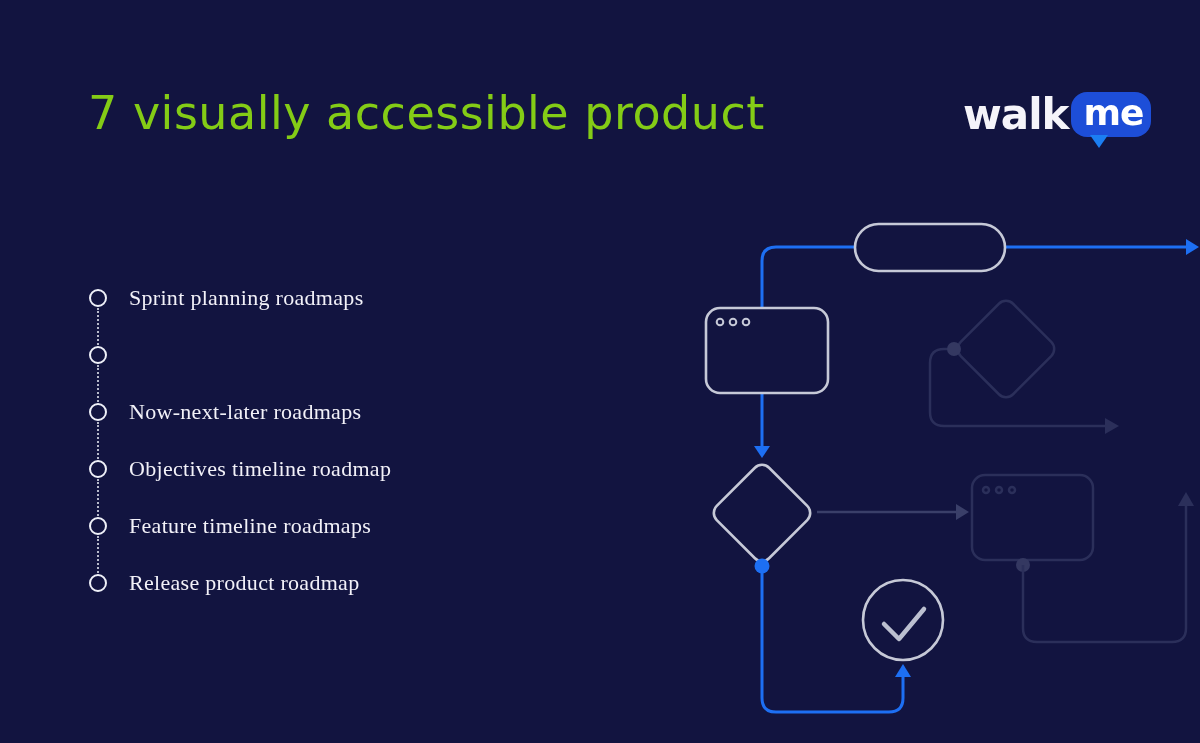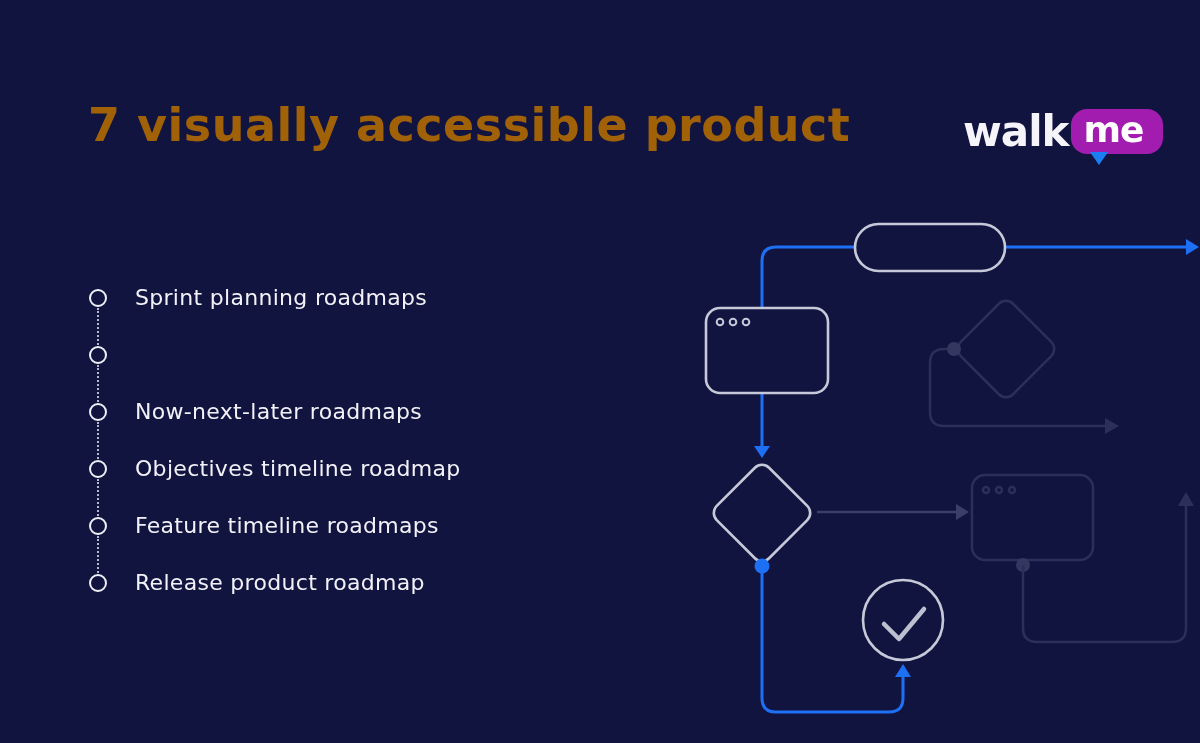--- a/index.html
+++ b/index.html
@@ -7,35 +7,35 @@
     width:1200px;height:743px;
     background:#121440;
     overflow:hidden;
     position:relative;
     font-family:"DejaVu Sans","Liberation Sans",sans-serif;
   }
   .canvas{position:absolute;inset:0;width:1200px;height:743px;}
 
   
   .title{
-    position:absolute;left:88px;top:96px;
-    color:#a16207;
-    font-size:46px;line-height:58px;font-weight:700;
+    position:absolute;left:88px;top:84px;
+    color:#84cc16;
+    font-size:46px;line-height:58px;font-weight:400;
     letter-spacing:.5px;
   }
 
   
-  .logo{position:absolute;left:963px;top:92px;display:flex;align-items:center;margin-top:17px;}
+  .logo{position:absolute;left:963px;top:92px;display:flex;align-items:center;}
   .logo-walk{
     color:#f5f4fa;font-size:42px;font-weight:600;letter-spacing:-1px;
     line-height:1;padding-right:3px;
   }
   .logo-bubble{
-    position:relative;background:#a21caf;border-radius:16px;
-    padding:3px 20px 6px 12px;
+    position:relative;background:#1d4ed8;border-radius:16px;
+    padding:3px 8px 6px 12px;
   }
   .logo-me{color:#ffffff;font-size:36px;font-weight:700;line-height:1;letter-spacing:-1px;}
   .logo-tail{
     position:absolute;left:19px;bottom:-11px;
     width:0;height:0;
     border-left:9px solid transparent;
     border-right:9px solid transparent;
     border-top:13px solid #1b7ef2;
   }
 
@@ -49,22 +49,23 @@
   .bullet{
     box-sizing:border-box;width:18px;height:18px;flex:0 0 18px;
     border:2px solid #eef0f8;border-radius:50%;
     background:transparent;
   }
   .roadmap-item:not(:last-child) .connector{
     position:absolute;left:8px;top:39px;height:37px;width:0;
     border-left:2px dotted rgba(238,240,248,.75);
   }
   .roadmap-label{
-    margin-left:28px;color:#f2f1f8;font-size:22px;font-weight:400;
+    margin-left:22px;color:#f2f1f8;font-size:22px;font-weight:400;
     letter-spacing:.3px;
+    font-family:Liberation Serif, serif;
   }
 
   
   svg{display:block;}
 </style>
 </head>
 <body>
 
 <div class="canvas">
 

